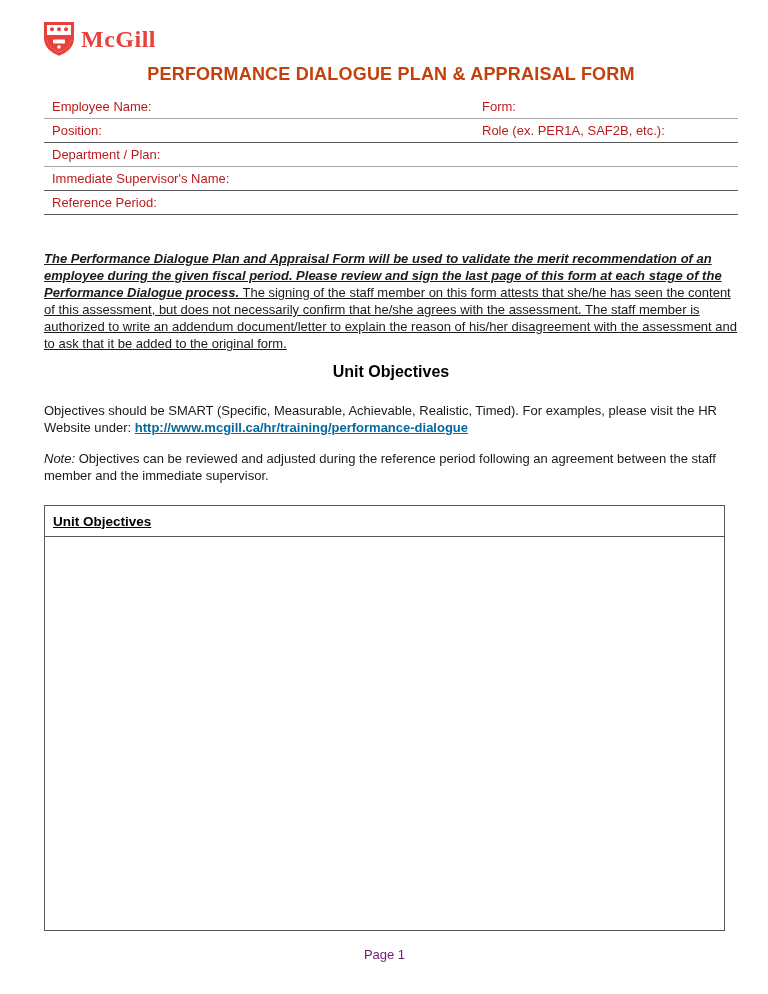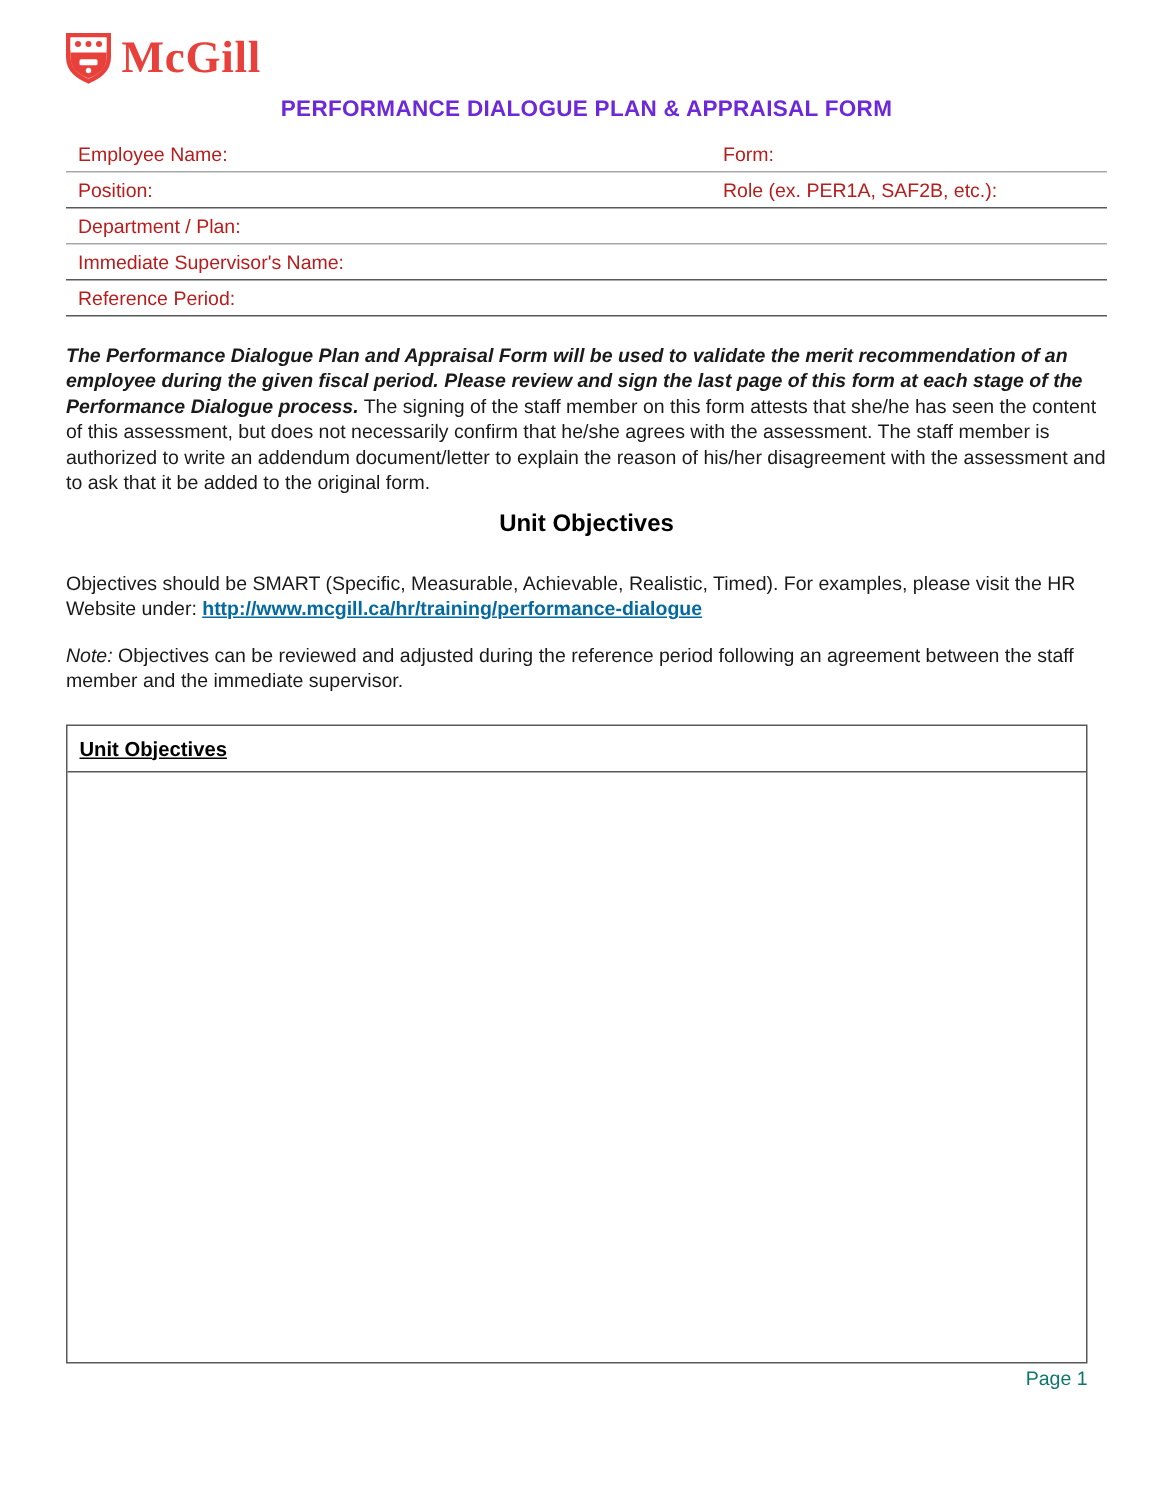--- a/index.html
+++ b/index.html
@@ -22,31 +22,31 @@
   .logo-row {
     display: flex;
     align-items: center;
     gap: 7px;
     height: 38px;
   }
   .shield { width: 30px; height: 34px; display: block; }
   .wordmark {
     font-family: "Liberation Serif", serif;
     font-weight: bold;
-    font-size: 30px;
+    font-size: 24px;
     color: #e8413c;
     letter-spacing: 0.5px;
     line-height: 34px;
   }
   .doc-title {
     text-align: center;
     font-weight: bold;
-    font-size: 15px;
+    font-size: 18px;
     letter-spacing: 0.2px;
-    color: #6d28d9;
+    color: #c2410c;
     margin-top: 6px;
     width: 694px;
   }
   
   .fields {
     margin-top: 10px;
     width: 694px;
   }
   .field-row {
     height: 24px;
@@ -57,23 +57,24 @@
   .field-row.b-dark  { border-bottom: 1.5px solid #595959; justify-content: flex-end; }
   .field-label { padding-left: 8px; color: #b91c1c; }
   .field-blank { flex: 1; height: 100%; }
   .field-col-right {
     position: absolute;
     left: 430px;
   }
   .field-row { position: relative; }
   
   .intro {
-    margin-top: 17px;
+    margin-top: 35px;
     width: 694px;
     line-height: 17px;
+    text-decoration: underline;
   }
   .bi { font-weight: bold; font-style: italic; }
   .section-heading {
     margin-top: 11px;
     width: 694px;
     text-align: center;
     font-weight: bold;
     font-size: 16px;
     color: #000;
   }
@@ -106,24 +107,24 @@
     font-weight: bold;
     font-size: 13.5px;
     text-decoration: underline;
     color: #000;
   }
   .obj-box-body {
     height: 393px;
   }
   
   .footer {
-    margin-top: 2px;
+    margin-top: 16px;
     width: 681px;
-    text-align: right;
-    color: #0f766e;
+    text-align: center;
+    color: #701a75;
   }
 </style>
 </head>
 <body>
 
 <div class="page">
 
   <div class="logo-row">
     <svg class="shield" viewBox="0 0 30 34" aria-hidden="true">
       <path d="M1.5 1.5 h27 v14.5 c0 9.5 -7.5 13.5 -13.5 16.2 C9 29.5 1.5 25.5 1.5 16 Z" fill="#ffffff" stroke="#e8413c" stroke-width="3"></path>

